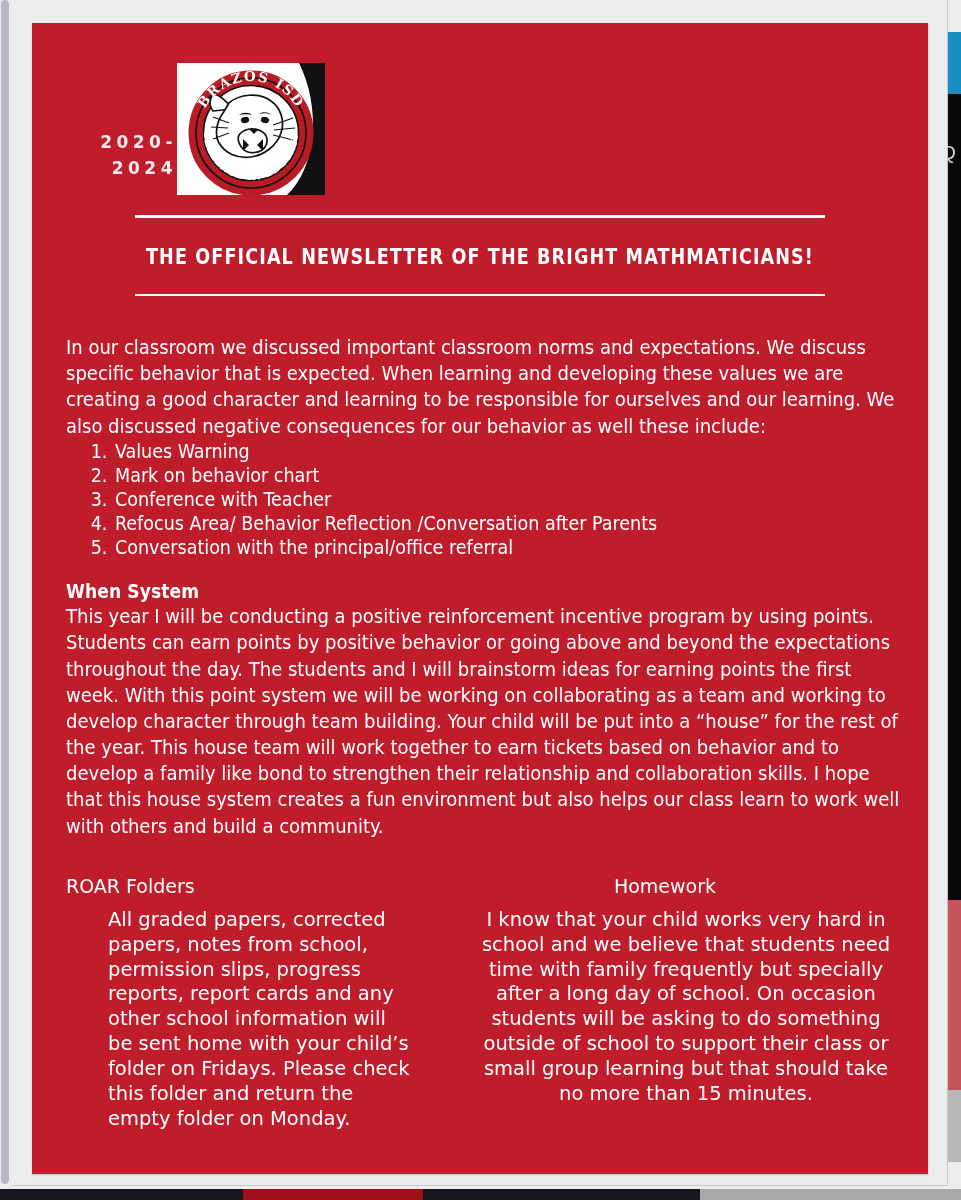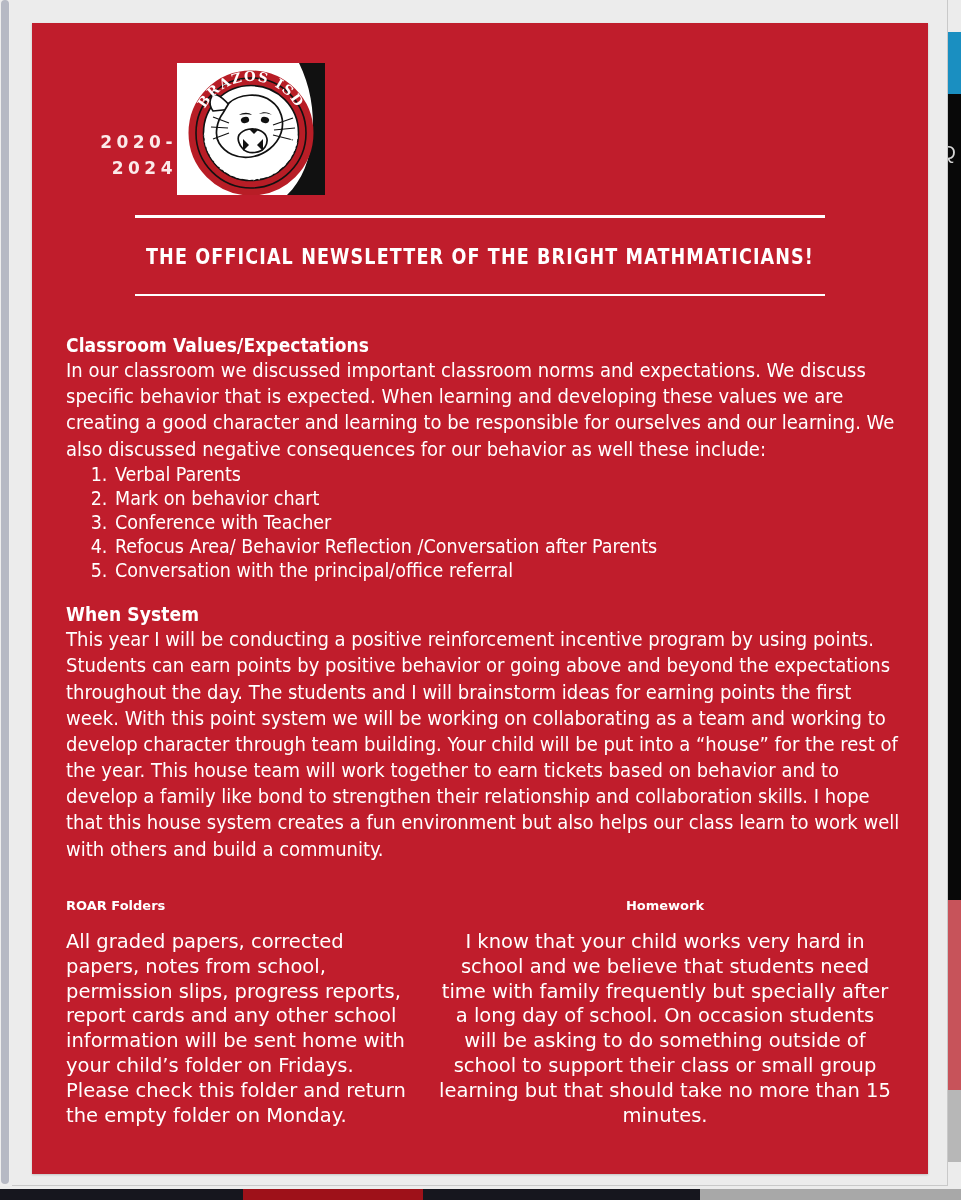--- a/index.html
+++ b/index.html
@@ -211,29 +211,30 @@
     display: flex;
     padding: 36px 36px 0 34px;
     gap: 24px;
   }
   .col { flex: 1 1 0; }
   .col-left  { max-width: 348px; }
   .col-right { text-align: center; padding-top: 0; }
 
   .col h3 {
     font-family: "DejaVu Sans", "Liberation Sans", sans-serif;
-    font-weight: 700;
-    font-size: 13px;
-    margin-bottom: 17px;
+    font-weight: 400;
+    font-size: 19px;
+    margin-bottom: 11px;
   }
   .col p {
     font-family: "DejaVu Sans", "Liberation Sans", sans-serif;
     font-size: 19.5px;
     line-height: 1.275;
     font-weight: 400;
+    margin-left: 42px;
   }
 </style>
 </head>
 <body>
 
 <div class="bg-layer">
   <div class="bg-blue-btn">t</div>
   <div class="bg-dark-panel">
       <span>Q</span>
     </div>
@@ -308,24 +309,23 @@
       </div>
     </div>
 
     <div class="rule top"></div>
     <div class="subtitle">THE OFFICIAL NEWSLETTER OF THE BRIGHT MATHMATICIANS!</div>
     <div class="rule bottom"></div>
 
     <div class="content">
 
       <div>
-        <div class="sec-head">Classroom Values/Expectations</div>
         <div class="sec-body">In our classroom we discussed important classroom norms and expectations. We discuss specific behavior that is expected. When learning and developing these values we are creating a good character and learning to be responsible for ourselves and our learning. We also discussed negative consequences for our behavior as well these include:</div>
         <ol class="steps">
-          <li>Verbal Parents</li>
+          <li>Values Warning</li>
           <li>Mark on behavior chart</li>
           <li>Conference with Teacher</li>
           <li>Refocus Area/ Behavior Reflection /Conversation after Parents</li>
           <li>Conversation with the principal/office referral</li>
         </ol>
       </div>
 
       <div class="sec-gap"></div>
 
       <div>

